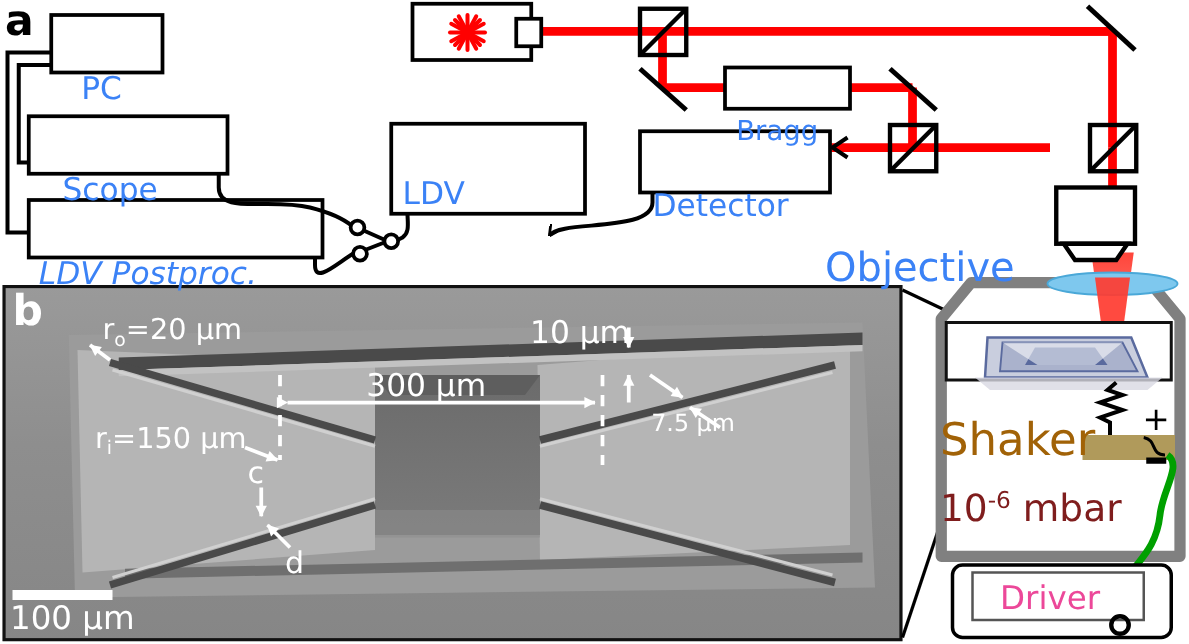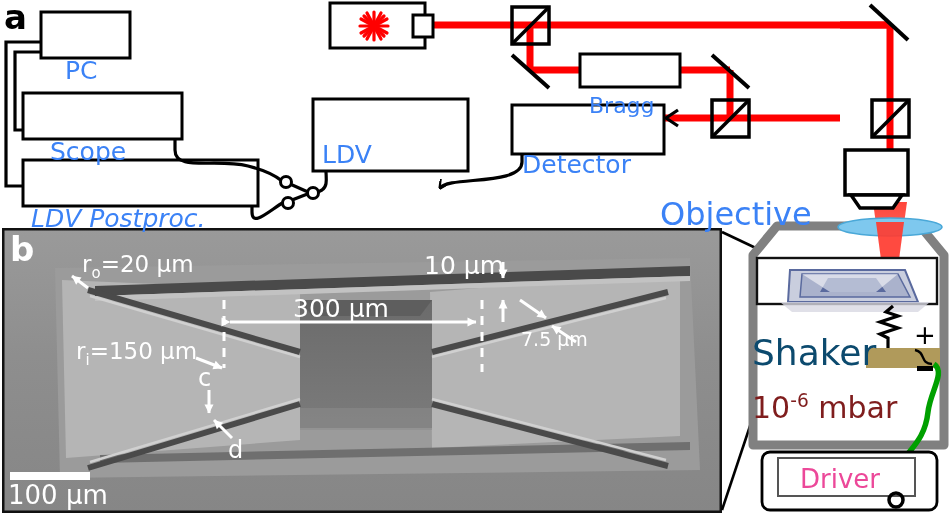--- a/index.html
+++ b/index.html
@@ -293,18 +293,18 @@
   <div class="lbl sem-txt" style="left:76px;top:340px;">
     <span>r</span><sub>i</sub><span>=150 µm</span>
   </div>
   <div class="lbl sem-txt" style="left:293px;top:296px;font-size:25px;">300 µm</div>
   <div class="lbl sem-txt" style="left:424px;top:253px;font-size:25px;">10 µm</div>
   <div class="lbl sem-txt" style="left:521px;top:330px;font-size:19px;">7.5 µm</div>
   <div class="lbl sem-txt" style="left:198px;top:366px;font-size:24px;">c</div>
   <div class="lbl sem-txt" style="left:228px;top:438px;font-size:24px;">d</div>
   <div class="lbl sem-txt" style="left:8px;top:482px;font-size:26px;">100 µm</div>
 
-  <div class="lbl" style="left:752px;top:335px;font-size:36px;color:#0c4a6e;">Shaker</div>
+  <div class="lbl" style="left:752px;top:335px;font-size:36px;color:#a16207;">Shaker</div>
   <div class="lbl" style="left:752px;top:392px;font-size:30px;color:#7f1d1d;"><span>10</span><sup>-6</sup><span> mbar</span>
   </div>
   <div class="lbl" style="left:800px;top:466px;font-size:26px;color:#ec4899;">Driver</div>
 
 </div>
 
 </body></html>

